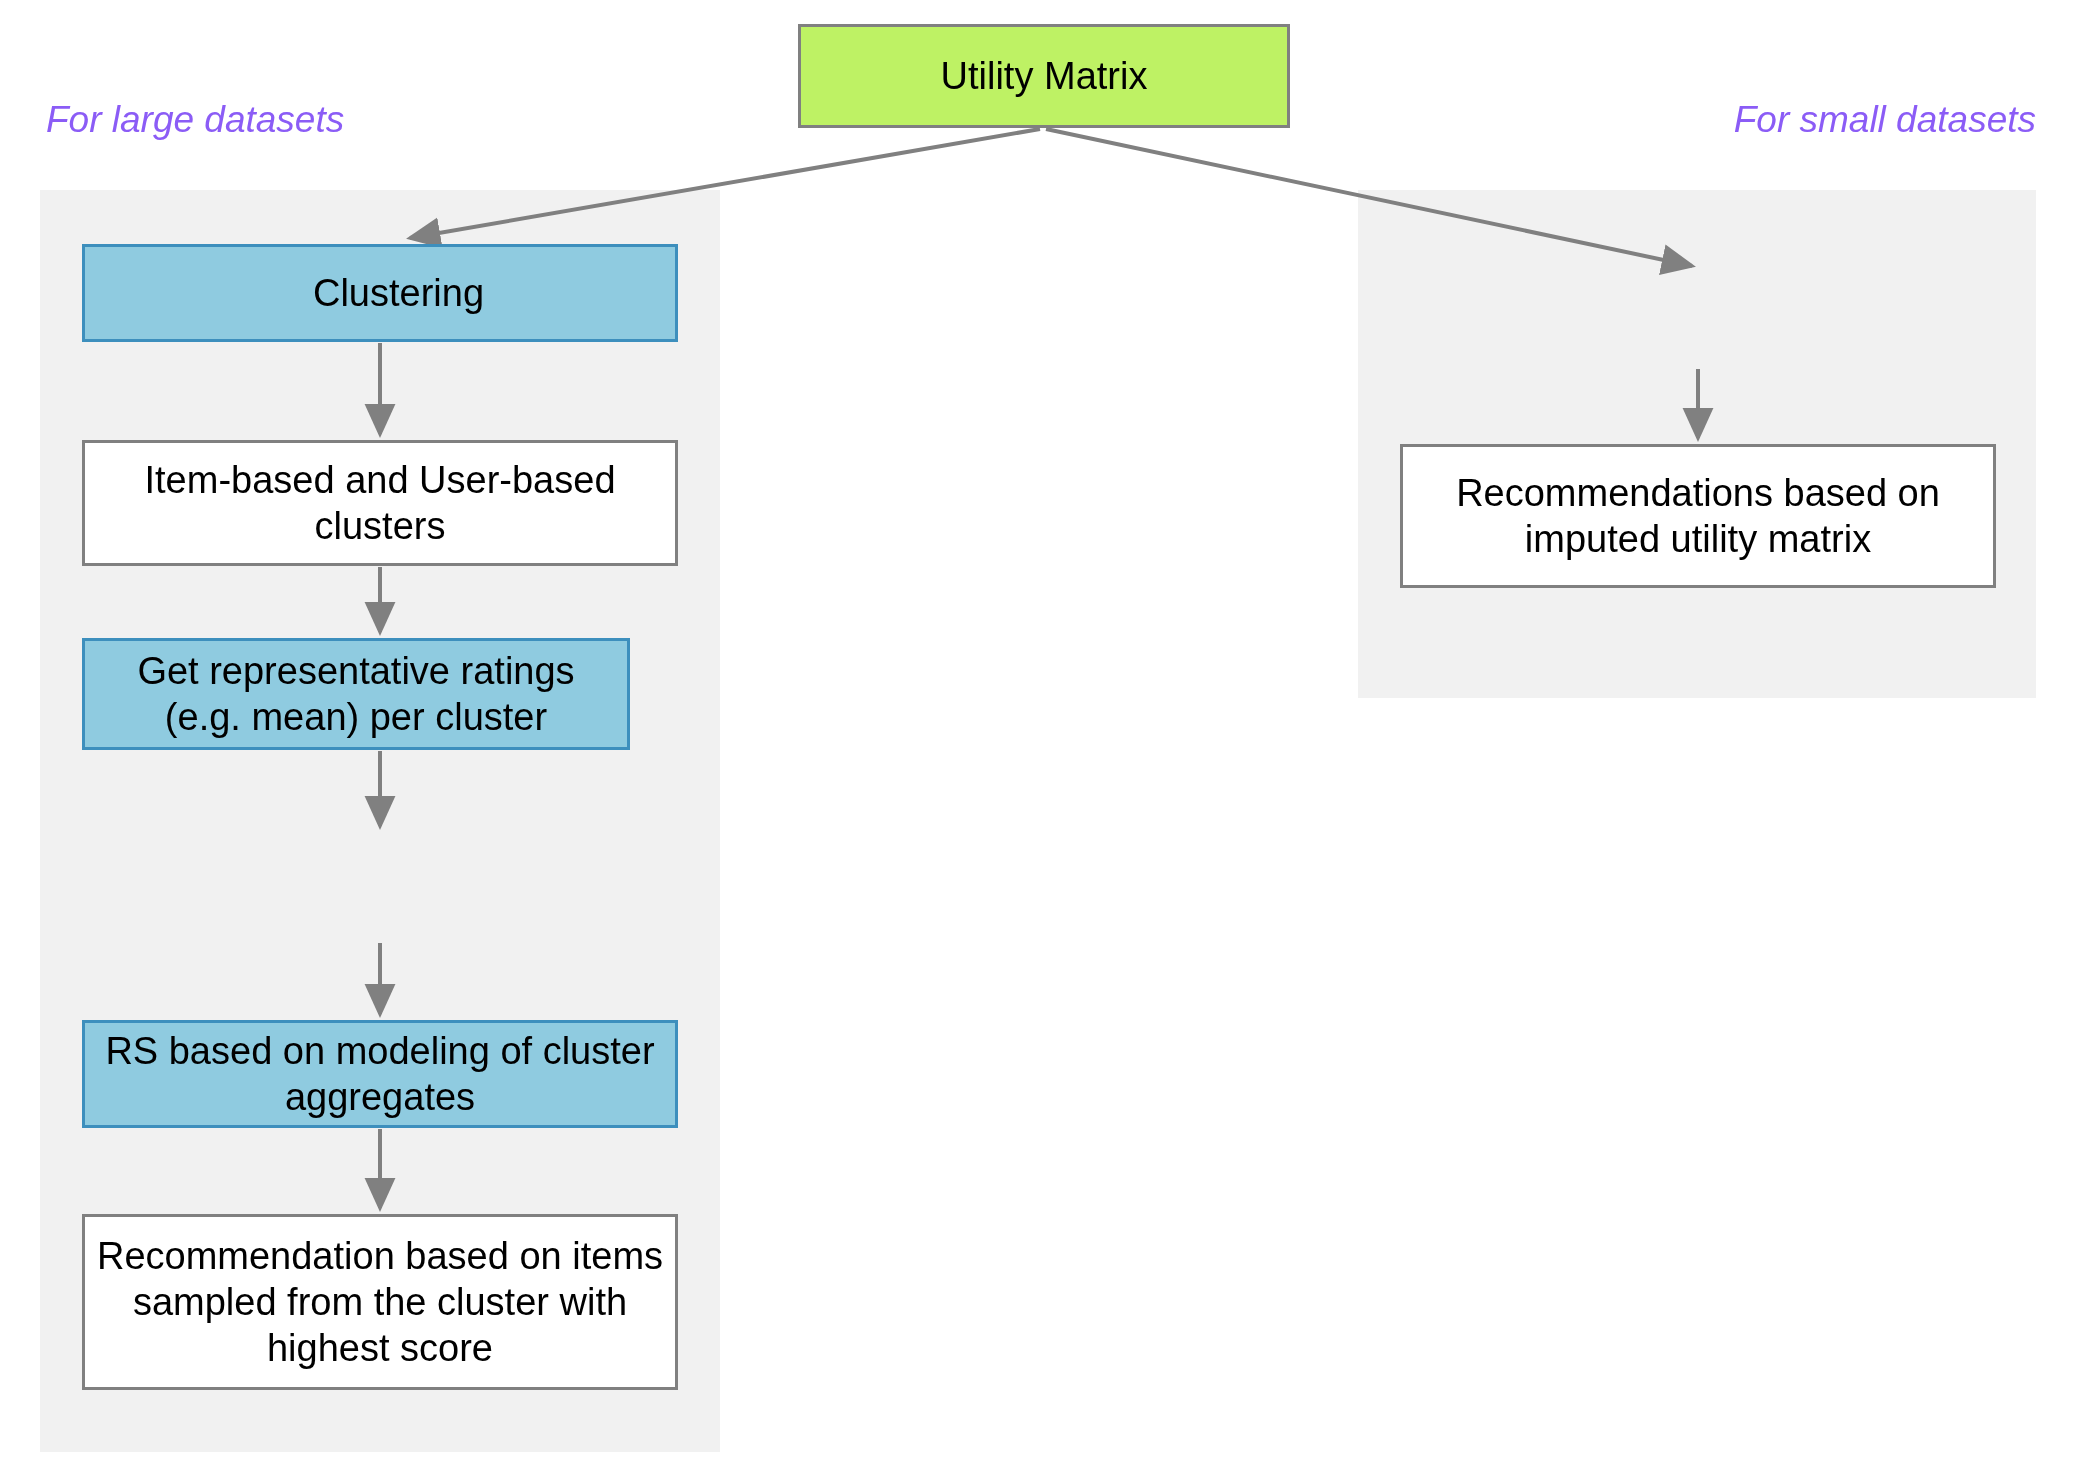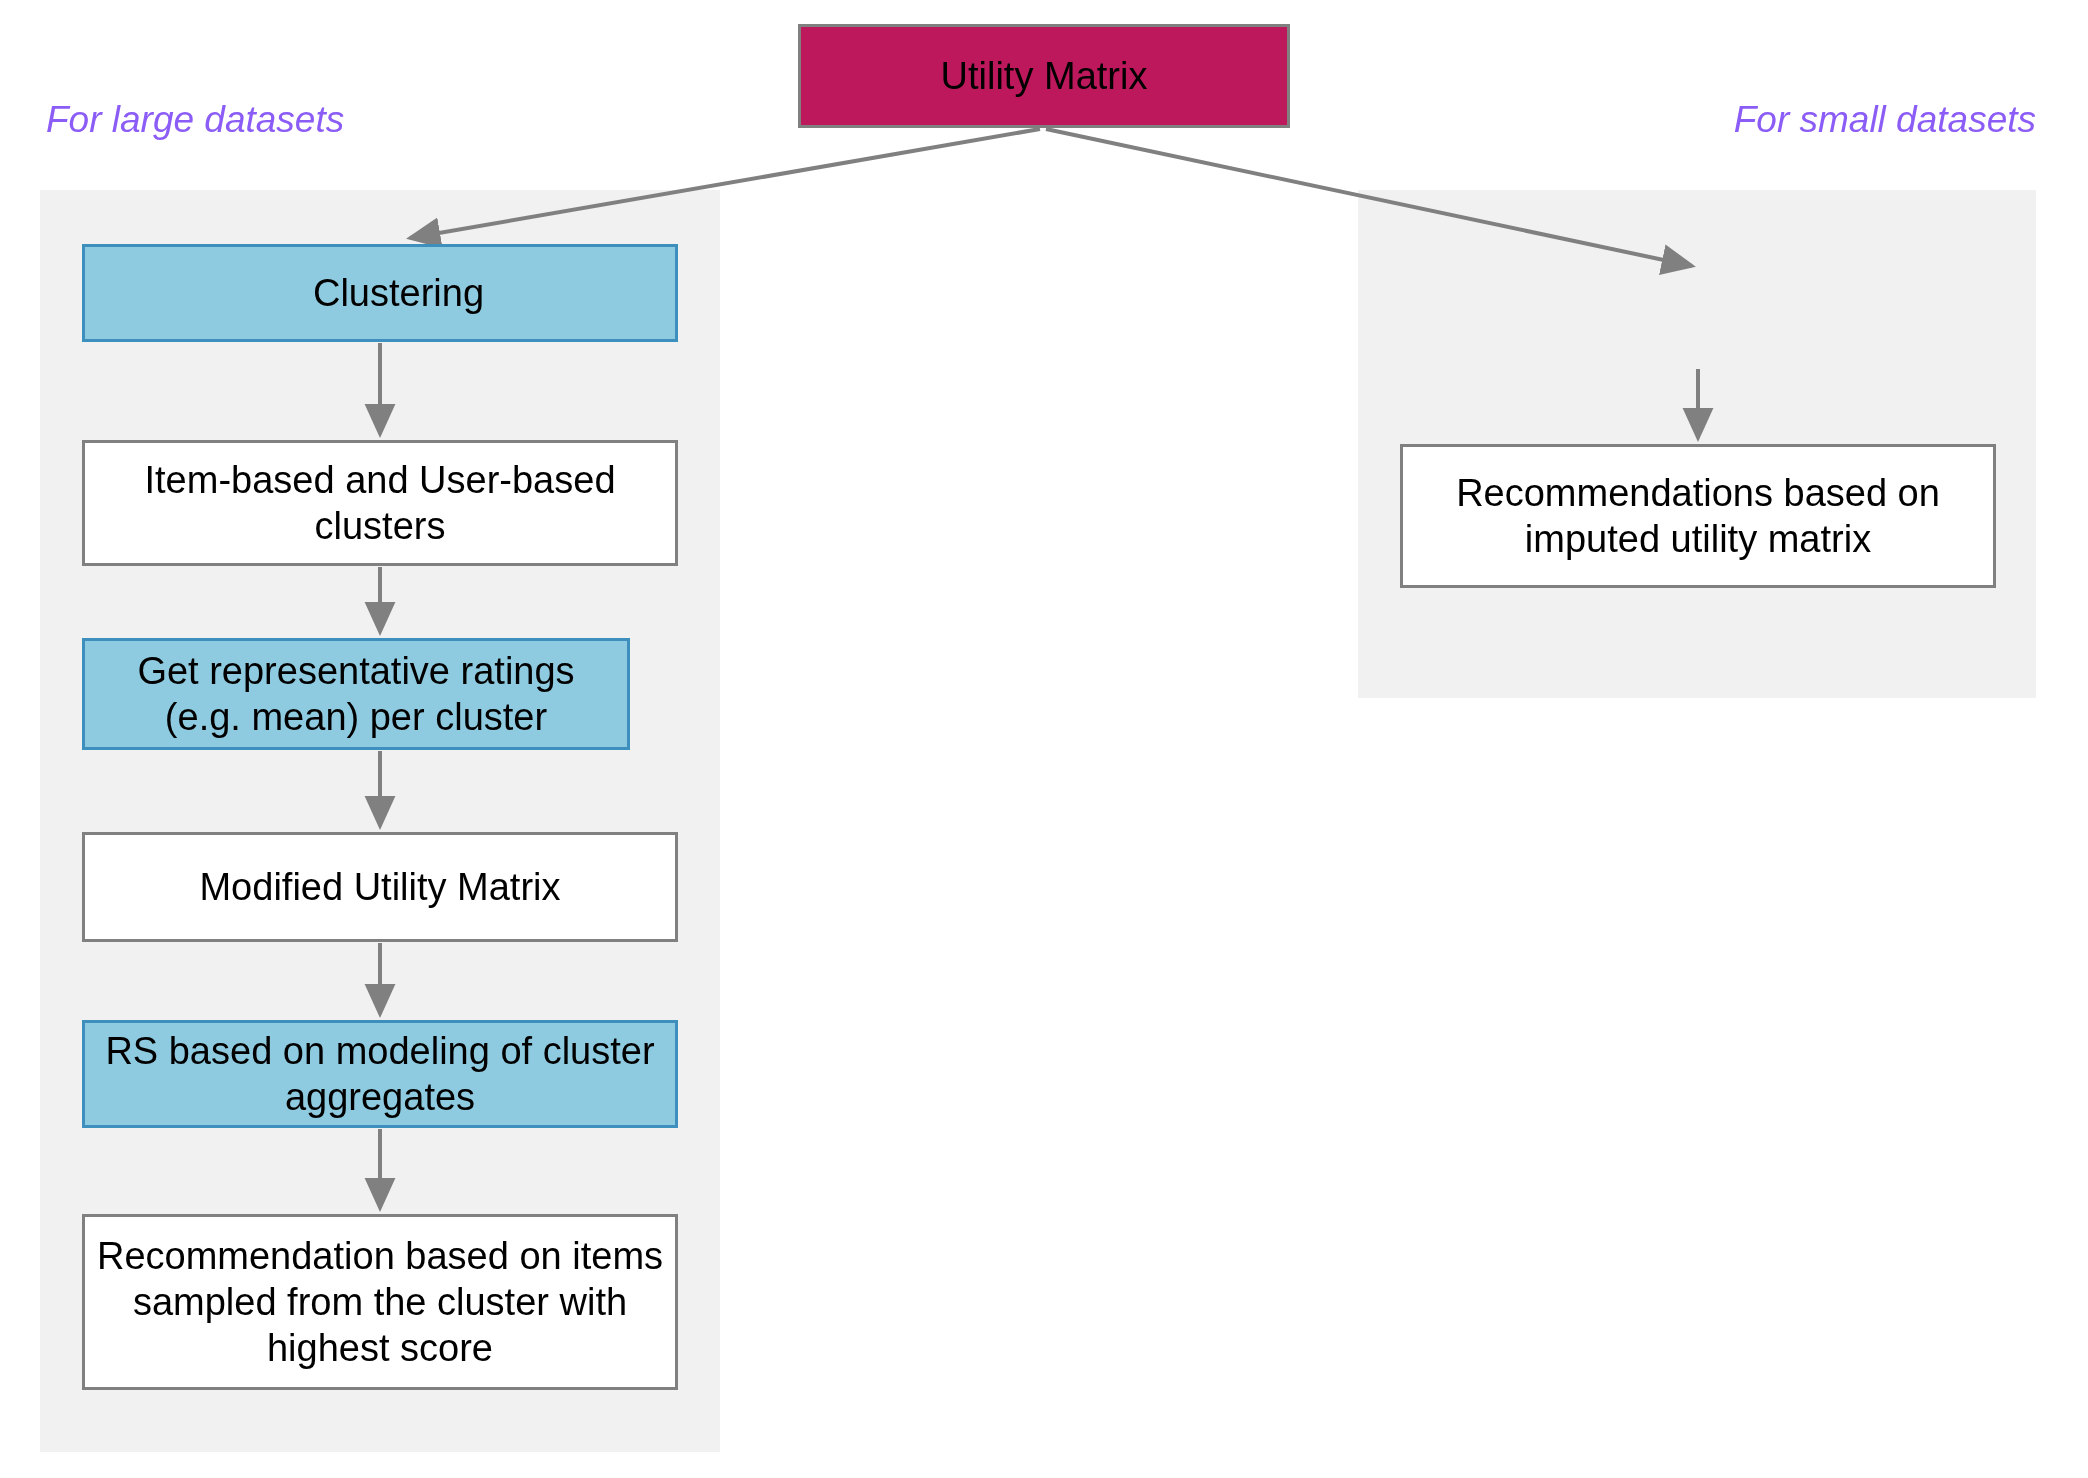--- a/index.html
+++ b/index.html
@@ -43,21 +43,21 @@
     display: flex;
     align-items: center;
     justify-content: center;
     text-align: center;
     font-size: 38px;
     line-height: 46px;
     color: #000000;
     padding: 0 10px;
   }
   .node-blue-light {
-    background: #be185d;
+    background: #bef264;
     border: 3px solid #808080;
   }
   .node-blue {
     background: #8fcbe0;
     border: 3px solid #3d8fbd;
   }
   .node-white {
     background: #ffffff;
     border: 3px solid #808080;
   }
@@ -130,21 +130,20 @@
   <div class="panel-label" id="label-right">For small datasets</div>
 
   <div class="node node-blue-light" id="n-utility-matrix">Utility Matrix</div>
 
   <div class="node node-blue" id="n-clustering">Clustering</div>
 
   <div class="node node-white" id="n-clusters">Item-based and User-based clusters</div>
 
   <div class="node node-blue" id="n-representative">Get representative ratings (e.g. mean) per cluster</div>
 
-  <div class="node node-white" id="n-modified-um">Modified Utility Matrix</div>
 
   <div class="node node-blue" id="n-rs-modeling">RS based on modeling of cluster aggregates</div>
 
   <div class="node node-white" id="n-recommendation">Recommendation based on items sampled from the cluster with highest score</div>
 
 
   <div class="node node-white" id="n-recs-imputed">Recommendations based on imputed utility matrix</div>
 
 </div>
 

